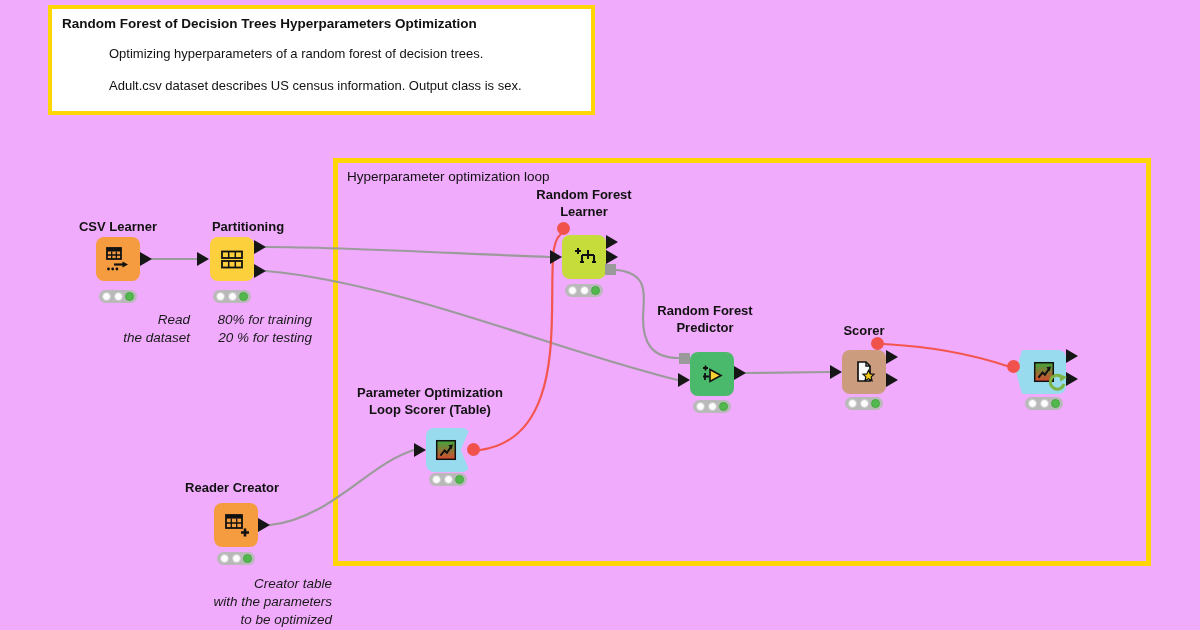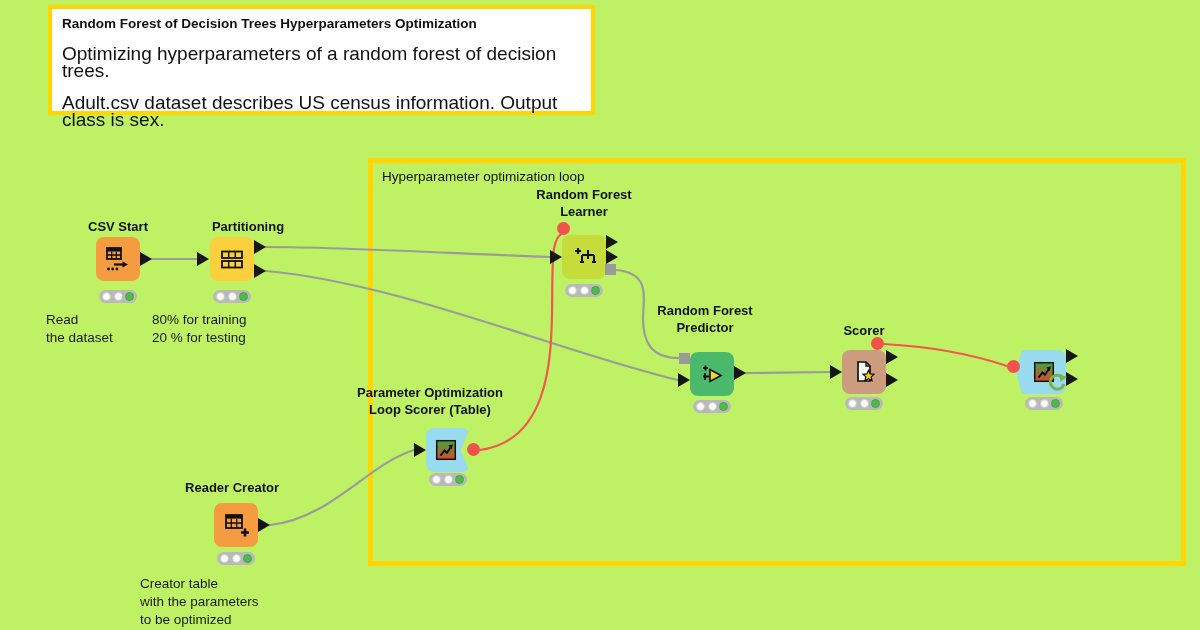--- a/index.html
+++ b/index.html
@@ -1,41 +1,41 @@
 <!DOCTYPE html>
 <html><head>
 <meta charset="utf-8">
 <style>
   * { margin:0; padding:0; box-sizing:border-box; }
   body { background:#fff; font-family:"Liberation Sans", sans-serif; }
-  .canvas { position:relative; width:1200px; height:630px; background:#bef264; overflow:hidden; }
+  .canvas { position:relative; width:1200px; height:630px; background:#f0abfc; overflow:hidden; }
 
   
   .ybox { position:absolute; border:4px solid #FFD504; background:#fff; z-index:1; }
   .ann  { left:48px; top:5px; width:547px; height:110px; padding:7px 10px; }
   .ann .t { font-size:13.5px; font-weight:bold; color:#111; margin-bottom:14px; }
-  .ann p  { font-size:19px; color:#111; margin-bottom:15px; line-height:17px; }
-  .loopbox { left:333px; top:158px; width:818px; height:408px; border-width:5px; background:transparent;margin-left:35px; }
+  .ann p  { font-size:13px; color:#111; margin-bottom:15px; line-height:17px;margin-left:47px; }
+  .loopbox { left:333px; top:158px; width:818px; height:408px; border-width:5px; background:transparent; }
   .loopbox .lbl { position:absolute; left:9px; top:6px; font-size:13.5px; color:#111; }
 
   
   svg.wires { position:absolute; left:0; top:0; z-index:2; }
   .wire { fill:none; stroke-width:2.2px; stroke-linecap:round; }
   .wire.gray { stroke:#9B9B9B; }
   .wire.red  { stroke:#F2564E; }
 
   
   .nbox { position:absolute; width:44px; height:44px; border-radius:8px;
           display:flex; align-items:center; justify-content:center; z-index:3; }
   .nbox.start { clip-path:polygon(0 0,100% 0,79% 50%,100% 100%,0 100%); }
   .nbox.end   { width:50px; clip-path:polygon(12% 0,100% 0,100% 100%,12% 100%,0 50%); }
   .ntitle { position:absolute; font-size:13px; font-weight:bold; color:#111; text-align:center;
             line-height:17px; white-space:pre-line; z-index:3; }
-  .ncap   { position:absolute; font-size:13.5px; color:#1a1a1a; text-align:left;
-            line-height:18px; white-space:pre-line; z-index:3; }
+  .ncap   { position:absolute; font-size:13.5px; color:#1a1a1a; text-align:right;
+            line-height:18px; white-space:pre-line; z-index:3;font-style:italic; }
 
   
   .ptri { position:absolute; width:0; height:0; border-top:7px solid transparent;
           border-bottom:7px solid transparent; border-left:12px solid #161616; z-index:3; }
   .psq  { position:absolute; width:11px; height:11px; background:#9A9A9A; z-index:3; }
   .pdot { position:absolute; width:13px; height:13px; border-radius:50%; background:#F1534C; z-index:4; }
 
   
   .tl { position:absolute; width:38px; height:13px; background:#B9B9B9; border-radius:7px;
         display:flex; align-items:center; justify-content:center; gap:2.5px; z-index:3; }
@@ -63,21 +63,21 @@
     <path class="wire gray" d="M152,259 H197"></path>
     <path class="wire gray" d="M266,247 C350,247 480,255 550,257"></path>
     <path class="wire gray" d="M266,271 C400,283 560,352 678,380"></path>
     <path class="wire gray" d="M270,525 C330,519 368,464 414,450"></path>
     <path class="wire red" d="M480,450 C548,441 551,360 552,315 C553,262 550,238 564,232"></path>
     <path class="wire gray" d="M616,270 C652,273 643,300 643,318 C643,342 651,358 679,358"></path>
     <path class="wire gray" d="M746,373 L830,372"></path>
     <path class="wire red" d="M884,344 C940,347 980,357 1007,366"></path>
   </svg>
 
-  <div class="ntitle" style="left:46px;top:218px;width:144px">CSV Start</div>
+  <div class="ntitle" style="left:46px;top:218px;width:144px">CSV Learner</div>
   <div class="nbox" style="left: 96px; top: 237px; background-color: rgb(245, 156, 64);">
     <svg width="28" height="28" viewBox="0 0 28 28">
       <rect x="3" y="3" width="14" height="11" fill="none" stroke="#111" stroke-width="1.8"></rect>
       <rect x="3" y="3" width="14" height="3.5" fill="#111"></rect>
       <path d="M7.7,6.5 V14 M12.3,6.5 V14 M3,10 H17" stroke="#111" stroke-width="1.3" fill="none"></path>
       <path d="M10,19.5 H19" stroke="#111" stroke-width="2.2"></path>
       <polygon points="18.5,16.5 24,19.5 18.5,22.5" fill="#111"></polygon>
       <circle cx="4.5" cy="24" r="1.4" fill="#111"></circle>
         <circle cx="8.7" cy="24" r="1.4" fill="#111"></circle>
         <circle cx="12.9" cy="24" r="1.4" fill="#111"></circle>

